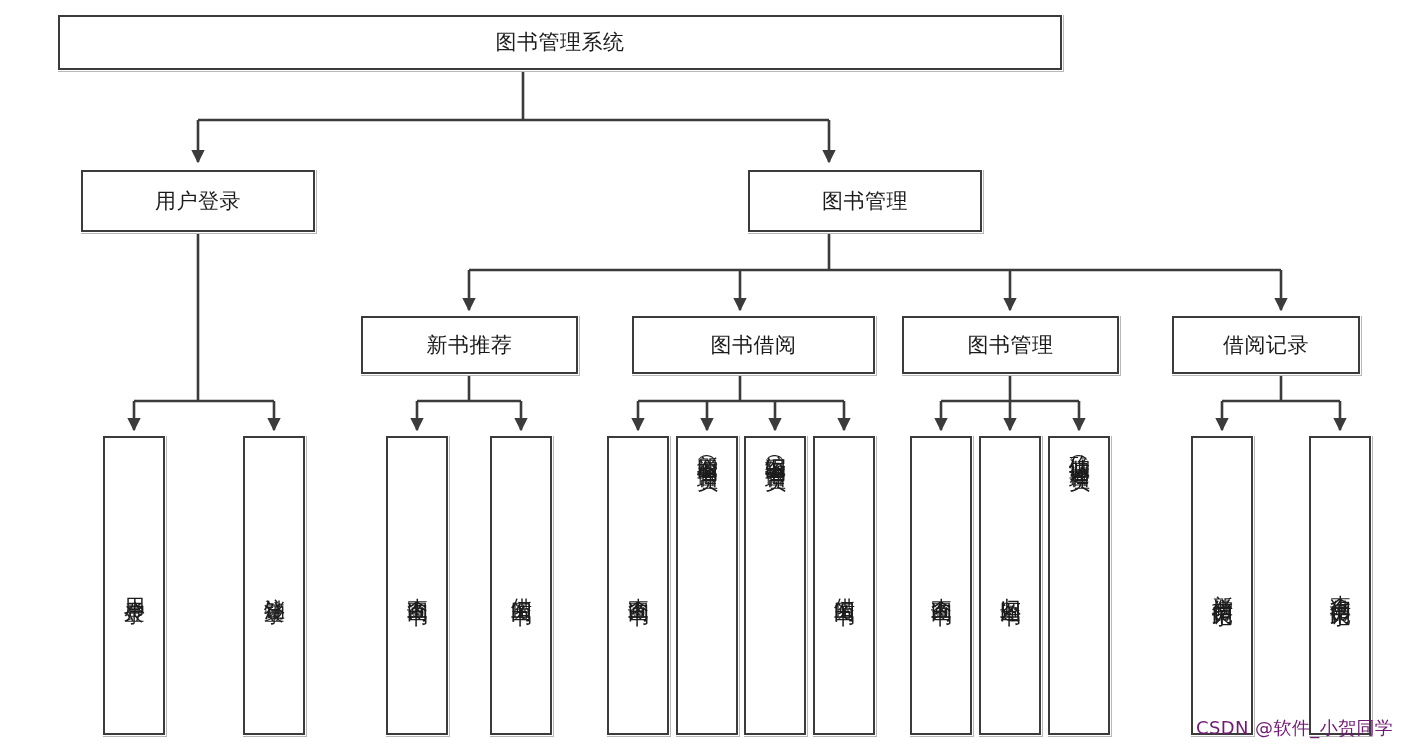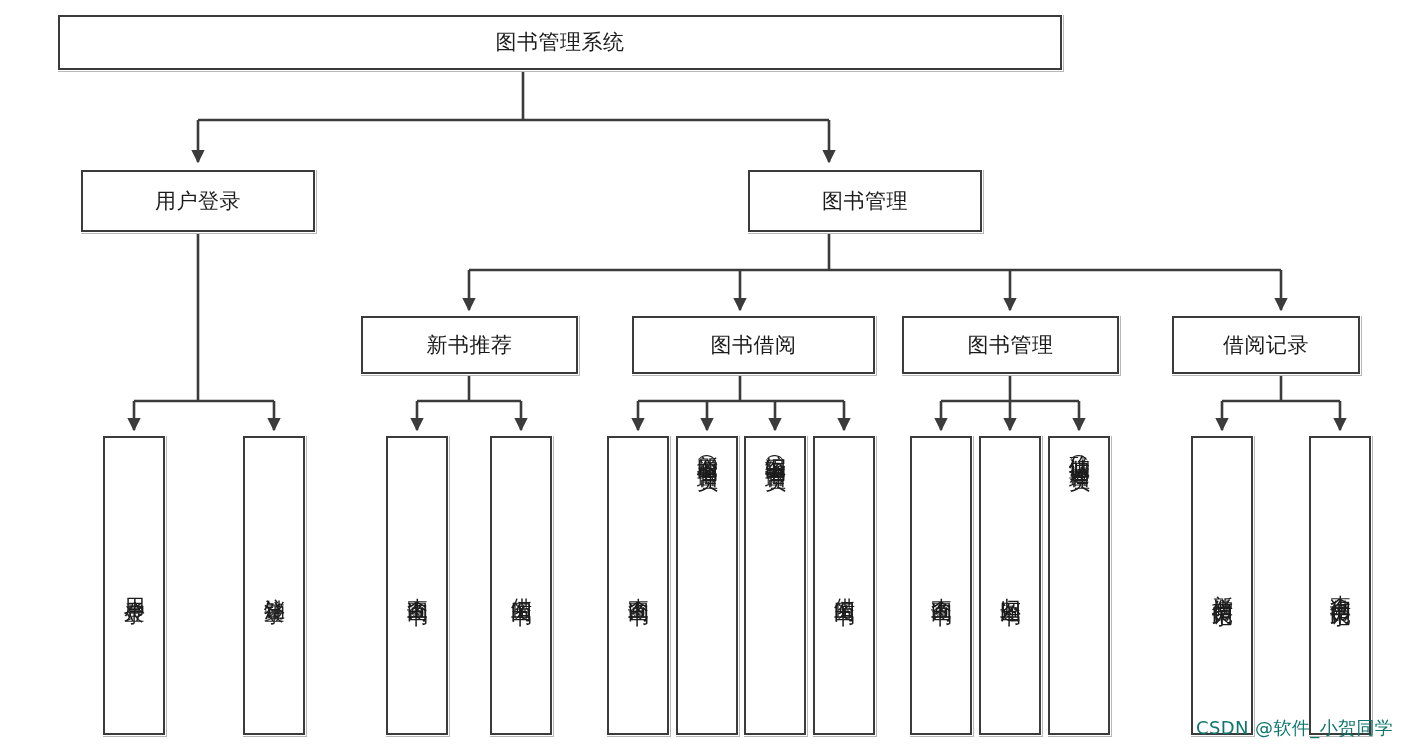--- a/index.html
+++ b/index.html
@@ -54,21 +54,21 @@
     line-height: 1;
   }
   .node.vertical.v-center {
     align-items: center;
   }
   .watermark {
     position: absolute;
     left: 1196px;
     top: 716px;
     font-size: 18px;
-    color: #0f766e;
+    color: #701a75;
     white-space: nowrap;
     letter-spacing: 0.4px;
   }
 </style>
 </head>
 <body>
 
 <div id="canvas">
 
   <svg class="edges" viewBox="0 0 1405 747">

